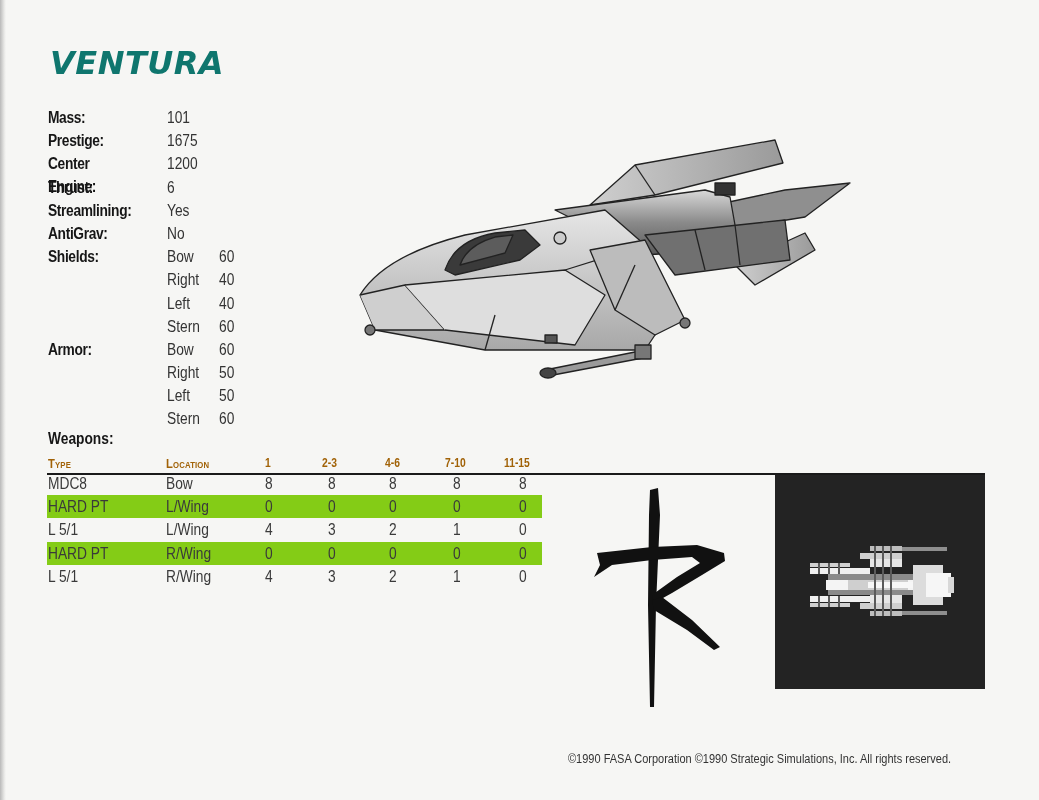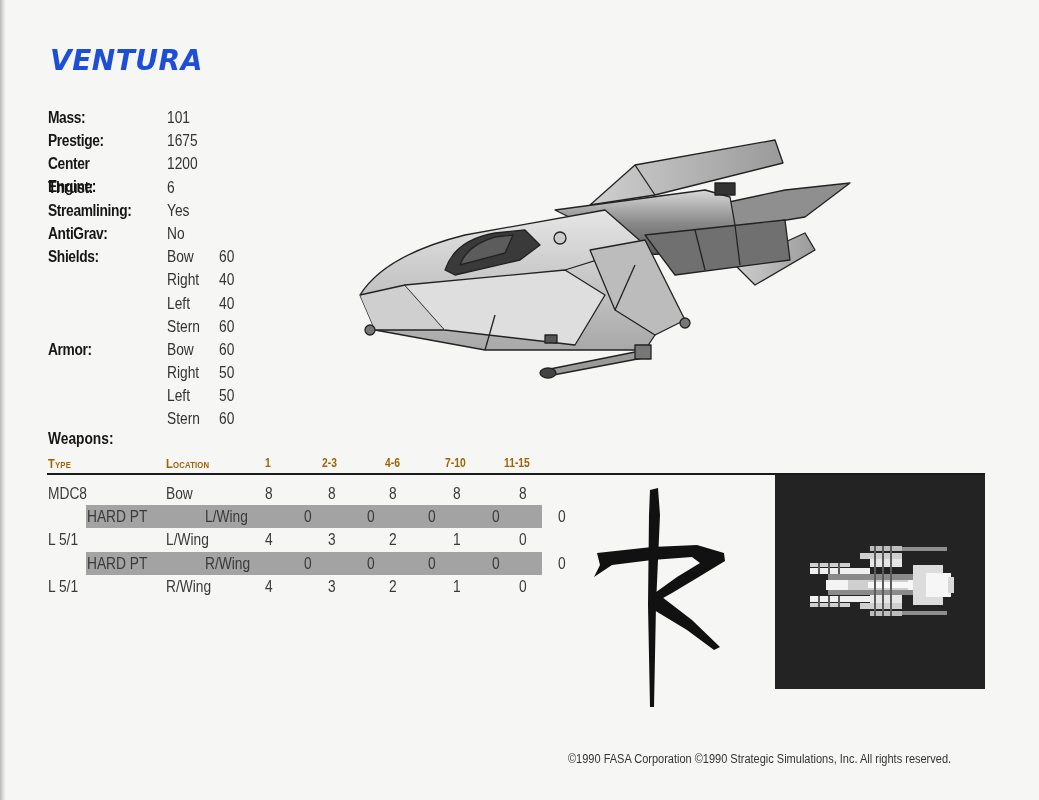--- a/index.html
+++ b/index.html
@@ -10,22 +10,22 @@
     color:#1c1c1c;
   }
   .page-shadow {
     position:absolute; left:0; top:0; width:6px; height:800px;
     background:linear-gradient(to right, #b9b9b9, #e8e8e6 70%, rgba(246,246,244,0));
   }
   .title {
     position:absolute; left:50px; top:44px;
     font-family:"DejaVu Sans", sans-serif;
     font-weight:bold; font-style:italic;
-    font-size:28px; letter-spacing:0.5px;
-    color:#1d4ed8;
+    font-size:32px; letter-spacing:0.5px;
+    color:#0f766e;
     transform:scaleX(1.0);
   }
   .stats { position:absolute; left:48px; top:106px; }
   .stat-row {
     position:relative; height:23.2px; line-height:23px; font-size:16px;
   }
   .stat-label {
     position:absolute; left:0; font-weight:bold; letter-spacing:-0.4px;
     font-family:"Liberation Sans", sans-serif;
     transform:scaleX(0.86); transform-origin:left center;
@@ -49,25 +49,25 @@
   }
   .rule {
     position:absolute; left:47px; top:473px; width:938px; height:2px; background:#1a1a1a;
   }
   .wtable { position:absolute; left:47px; top:456px; width:495px; }
   .whead {
     position:relative; height:17px; font-size:12px; font-weight:bold; color:#a16207;
   }
   .whead span { position:absolute; top:0; transform:scaleX(0.86); transform-origin:left center; }
   .whead .sc { font-variant:small-caps; font-size:13px; letter-spacing:0.2px; }
-  .wrows { position:absolute; top:26px; left:0; width:495px; }
+  .wrows { position:absolute; top:16px; left:0; width:495px; }
   .wrow {
     position:relative; height:23.2px; line-height:23px; font-size:16px; color:#3a3a3a;
   }
-  .wrow.alt { background:#a3a3a3;margin-left:39px; }
+  .wrow.alt { background:#84cc16; }
   .wrow span { position:absolute; top:0; transform:scaleX(0.86); transform-origin:left center; }
   .c-type { left:1px; }
   .c-loc { left:119px; }
   .c-r1 { left:218px; }
   .c-r2 { left:281px; }
   .c-r3 { left:342px; }
   .c-r4 { left:406px; }
   .c-r5 { left:472px; }
   .h-r1 { left:218px; }
   .h-r2 { left:275px; }

